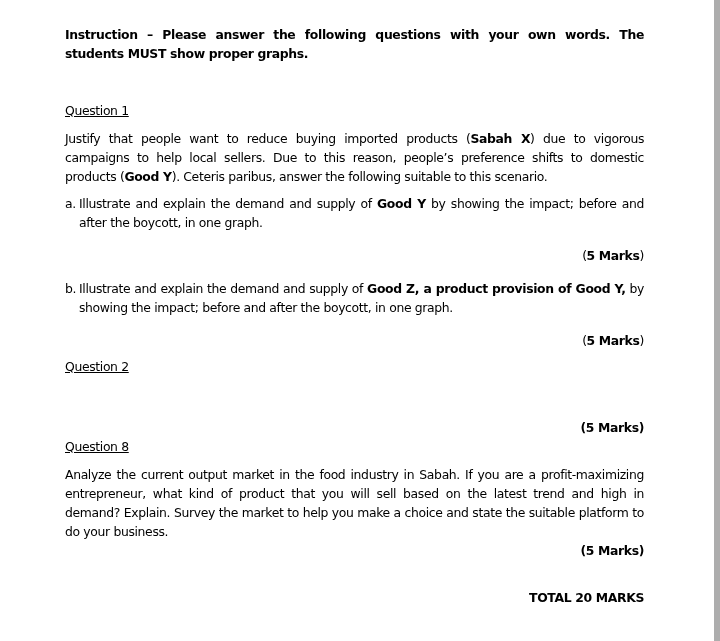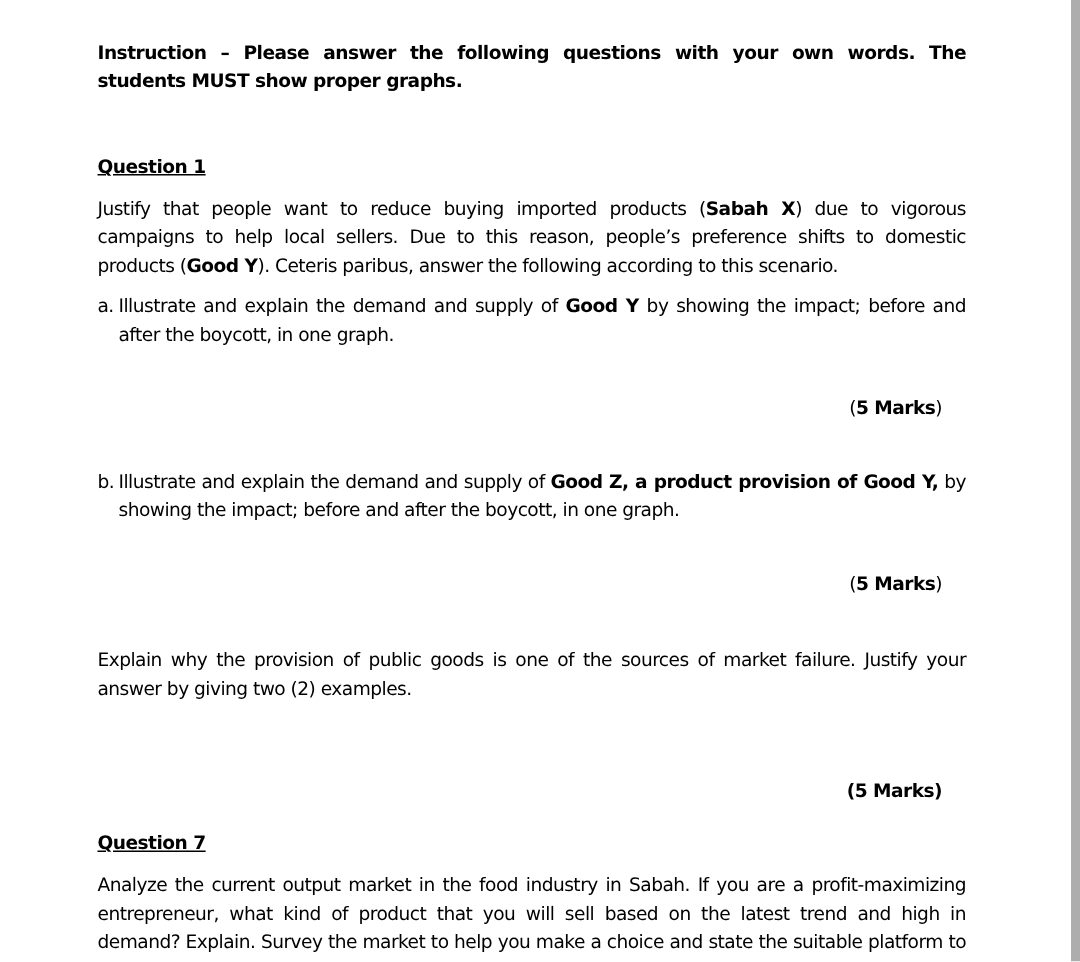--- a/index.html
+++ b/index.html
@@ -40,21 +40,21 @@
       line-height: 19px;
       letter-spacing: -0.35px;
       word-spacing: 0px;
     }
     .instruction {
       font-weight: bold;
       text-align: justify;
       margin: 0;
     }
     .q-heading {
-      font-weight: bold;
+      font-weight: normal;
       text-decoration: underline;
       margin: 0;
     }
     .para {
       text-align: justify;
       margin: 0;
     }
     .item {
       display: flex;
       text-align: justify;
@@ -62,66 +62,66 @@
     }
     .item .lbl {
       width: 14px;
       flex: 0 0 14px;
     }
     .item .txt {
       flex: 1;
     }
     .marks {
       text-align: right;
-      margin: 16px;
+      margin: 0;
     }
     .marks b, .bold { font-weight: bold; }
     .total {
       text-align: right;
       font-weight: bold;
       margin: 0;
     }
   </style>
 </head>
 <body>
 
 <div class="page">
   <div class="content">
 
     <p class="instruction"><span>Instruction</span><span> – </span><span>Please answer the following questions with your own words. The students MUST show proper graphs.</span></p>
 
     <div style="height:38px"></div>
 
     <p class="q-heading">Question 1</p>
     <div style="height:9px"></div>
-    <p class="para"><span>Justify that people want to reduce buying imported products (</span><b>Sabah X</b><span>) due to vigorous campaigns to help local sellers. Due to this reason, people’s preference shifts to domestic products (</span><b>Good Y</b><span>). Ceteris paribus, answer the following according to this scenario.</span></p>
+    <p class="para"><span>Justify that people want to reduce buying imported products (</span><b>Sabah X</b><span>) due to vigorous campaigns to help local sellers. Due to this reason, people’s preference shifts to domestic products (</span><b>Good Y</b><span>). Ceteris paribus, answer the following suitable to this scenario.</span></p>
     <div style="height:8px"></div>
 
     <div class="item">
       <span class="lbl">a.</span>
       <span class="txt"><span>Illustrate and explain the demand and supply of </span><b>Good Y</b><span> by showing the impact; before and after the boycott, in one graph.</span></span>
     </div>
     <div style="height:14px"></div>
     <p class="marks"><span>(</span><b>5 Marks</b><span>)</span></p>
     <div style="height:14px"></div>
 
     <div class="item">
       <span class="lbl">b.</span>
       <span class="txt"><span>Illustrate and explain the demand and supply of </span><b>Good Z, a product provision of Good Y,</b><span> by showing the impact; before and after the boycott, in one graph.</span></span>
     </div>
     <div style="height:14px"></div>
     <p class="marks"><span>(</span><b>5 Marks</b><span>)</span></p>
     <div style="height:7px"></div>
 
+    <p class="q-heading">Question 2</p>
     <div style="height:9px"></div>
-    <p class="para">Explain why the provision of public goods is one of the sources of market failure. Justify your answer by giving two (2) examples.</p>
     <div style="height:33px"></div>
     <p class="marks bold">(5 Marks)</p>
 
-    <p class="q-heading">Question 7</p>
+    <p class="q-heading">Question 8</p>
     <div style="height:9px"></div>
     <p class="para">Analyze the current output market in the food industry in Sabah. If you are a profit-maximizing entrepreneur, what kind of product that you will sell based on the latest trend and high in demand? Explain. Survey the market to help you make a choice and state the suitable platform to do your business.</p>
     <p class="marks bold">(5 Marks)</p>
     <div style="height:28px"></div>
 
     <p class="total">TOTAL 20 MARKS</p>
   </div>
 </div>
 
 <div class="side-strip"></div>

